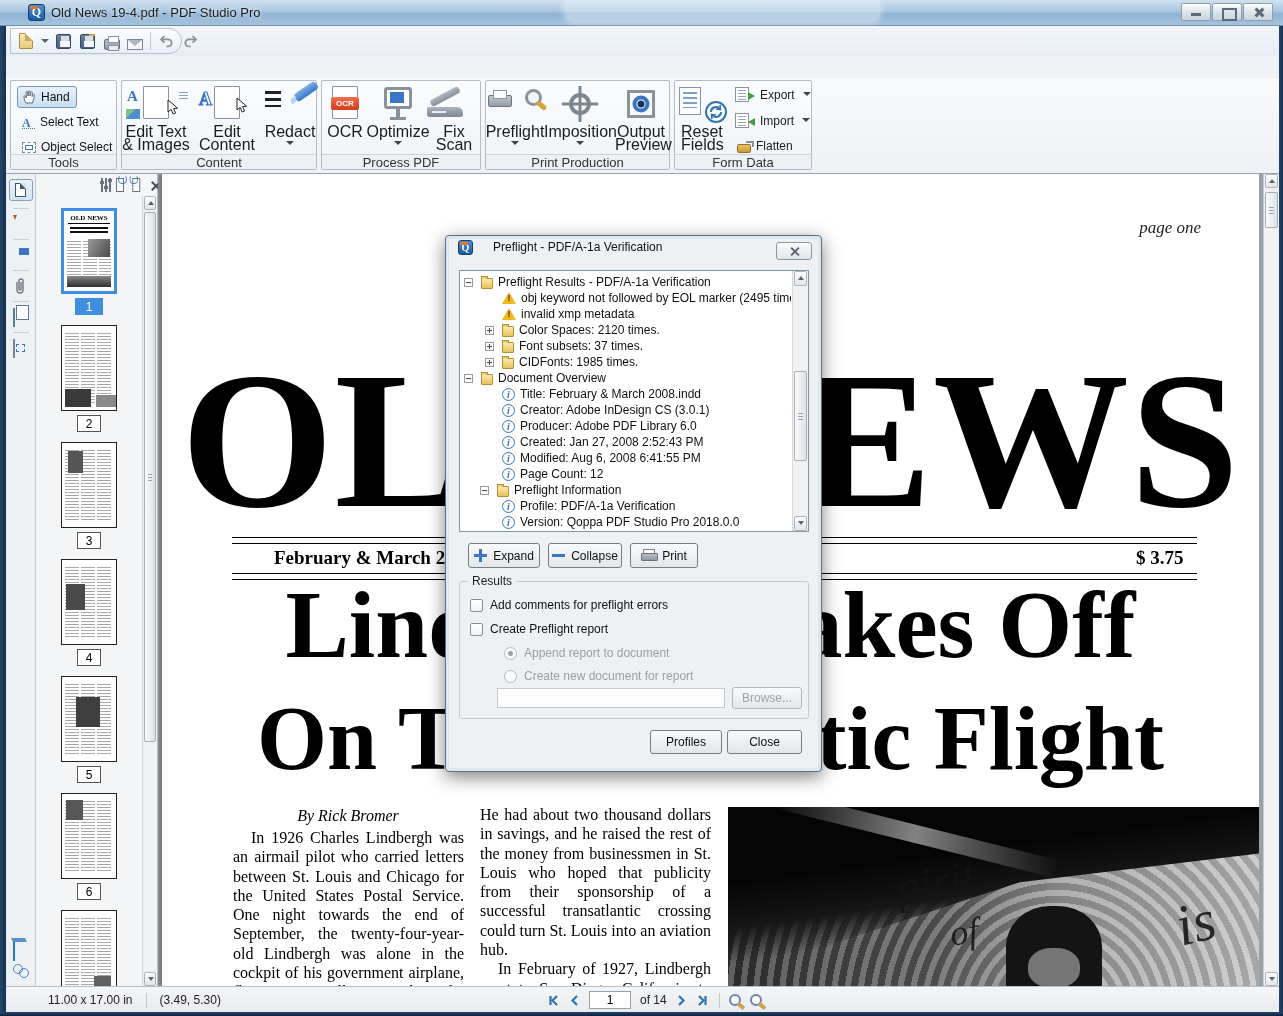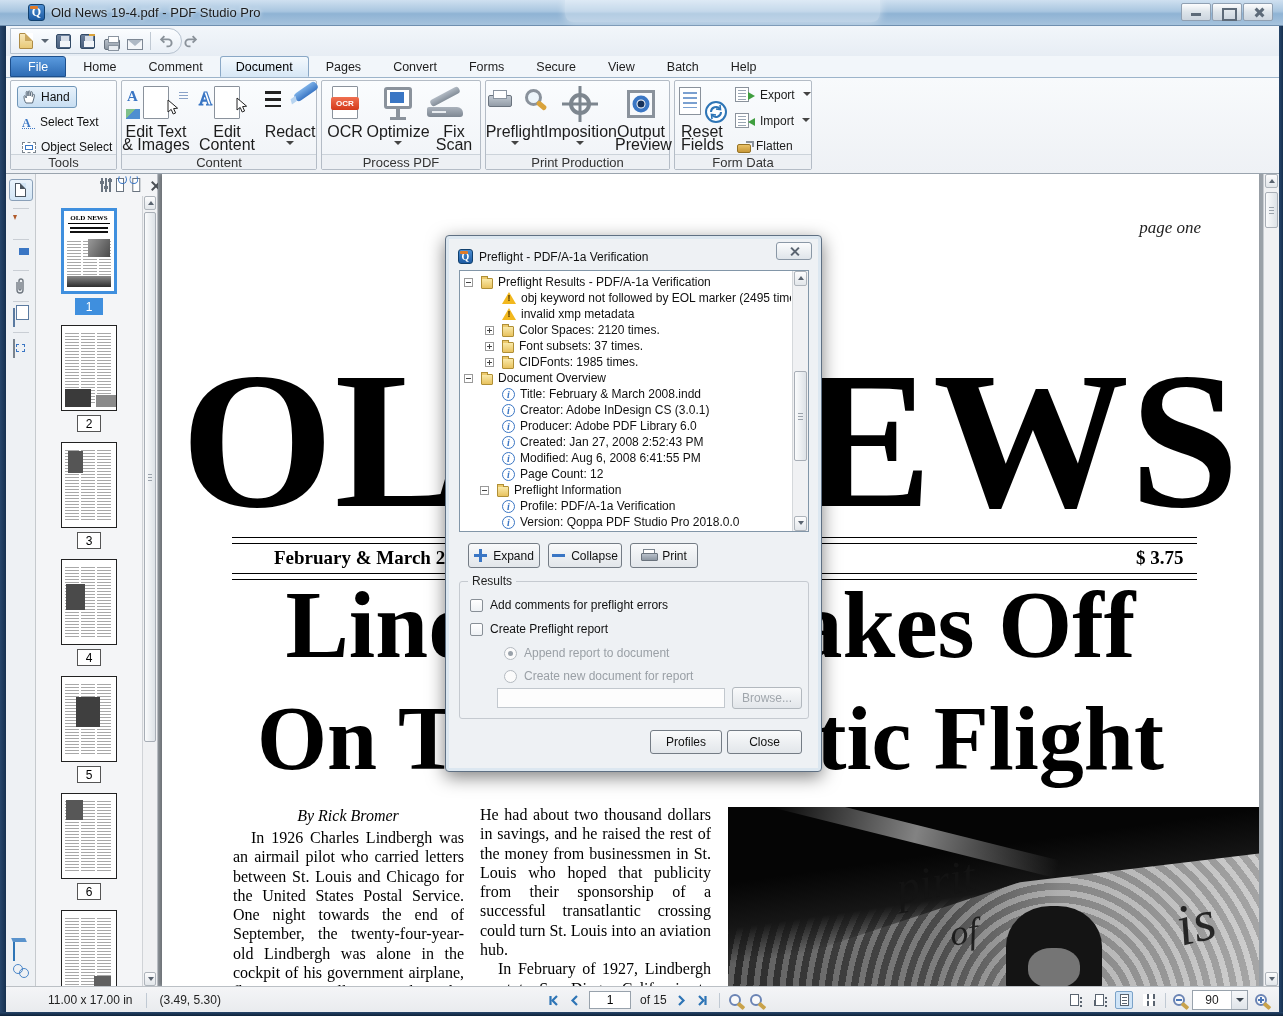--- a/index.html
+++ b/index.html
@@ -234,21 +234,21 @@
 .loupe.minus::before,.loupe.plus::before{content:"";position:absolute;left:1px;top:3px;width:6px;height:2px;background:#4a76b8}
 .loupe.plus i{position:absolute;left:3px;top:1px;width:2px;height:6px;background:#4a76b8}
 #zcb{width:56px;height:20px;border:1px solid #98a2ac;background:#fff;display:flex;align-items:center}
 #zval{flex:1;text-align:center}
 #zarrow{width:16px;height:100%;border-left:1px solid #b8c0c8;background:linear-gradient(#f6f8fa,#dfe4e9);display:flex;align-items:center;justify-content:center}
 #zarrow::after{content:"";width:0;height:0;border-left:4px solid transparent;border-right:4px solid transparent;border-top:4px solid #3c4650}
 
 
 #dlg{position:absolute;left:445px;top:235px;width:377px;height:537px;z-index:10;background:#eef1f4;
  border:1px solid #5f7083;border-radius:4px;box-shadow:0 5px 18px rgba(0,0,0,.5),inset 0 0 0 3px #dce7f0}
-#dlg-title{position:absolute;left:4px;top:4px;right:4px;height:24px;display:flex;align-items:flex-end;gap:6px;padding-left:8px;font-size:12px;color:#111}
+#dlg-title{position:absolute;left:4px;top:4px;right:4px;height:24px;display:flex;align-items:flex-start;gap:20px;padding-left:8px;font-size:12px;color:#111}
 .qlogo.sm{width:15px;height:15px;margin:0;line-height:13px;font-size:10px}
 #dlg-close{position:absolute;right:9px;top:6px;width:36px;height:18px;border:1px solid #8a98a6;border-radius:3px;background:linear-gradient(#fbfcfd,#dfe5ea);display:flex;align-items:center;justify-content:center}
 .xg{position:relative;width:9px;height:9px}
 .xg::before,.xg::after{content:"";position:absolute;left:4px;top:-1px;width:2px;height:11px;background:#5a6470}
 .xg::before{transform:rotate(45deg)}.xg::after{transform:rotate(-45deg)}
 #tree{position:absolute;left:13px;top:34px;width:350px;height:262px;background:#fff;border:1px solid #8296a8;overflow:hidden}
 #treelist{position:absolute;left:0;top:3px;right:17px;bottom:0;overflow:hidden}
 .trow{display:flex;align-items:center;height:16px;white-space:nowrap}
 .texp{width:9px;height:9px;border:1px solid #9a9a9a;background:#fff;position:relative;flex:none;margin-right:8px}
 .texp::before{content:"";position:absolute;left:1px;right:1px;top:3px;height:1px;background:#444}
@@ -329,35 +329,20 @@
         </span>
       <span class="tbi">
           <svg width="17" height="17" viewBox="0 0 16 16" style="transform:scaleX(-1)">
             <path d="M6 3 L3 6 L6 9" stroke="#8a929a" stroke-width="1.8" fill="none"></path>
             <path d="M3.5 6 H9.5 a3.3 3.3 0 0 1 0 6.6 H8" stroke="#8a929a" stroke-width="1.8" fill="none"></path>
           </svg>
         </span>
     </div>
   </div>
 
-  <div id="tabrow">
-      <div id="tabs" style="display:flex;align-items:flex-end">
-        <div class="tab file">File</div>
-        <div class="tab">Home</div>
-        <div class="tab">Comment</div>
-        <div class="tab act">Document</div>
-        <div class="tab">Pages</div>
-        <div class="tab">Convert</div>
-        <div class="tab">Forms</div>
-        <div class="tab">Secure</div>
-        <div class="tab">View</div>
-        <div class="tab">Batch</div>
-        <div class="tab">Help</div>
-      </div>
-    </div>
 
   <div id="ribbon">
 
     <div class="rgroup" style="left:4px;width:107px">
       <div class="tbtn pressed" style="top:5px">
         <svg width="13" height="14" viewBox="0 0 13 14">
             <path d="M3 13 C1.5 11 1 8.5 1 6.5 C1 5.6 2.2 5.5 2.5 6.3 L3.2 8 L3.2 2.2 C3.2 1.2 4.6 1.2 4.7 2.2 L5 6 L5.4 1.6 C5.5 0.6 6.9 0.6 6.9 1.6 L7.1 6 L7.8 2.3 C8 1.4 9.3 1.5 9.3 2.5 L9.2 6.6 L10 4.8 C10.4 3.9 11.7 4.3 11.5 5.3 C11 7.6 10.6 10 9.5 13 Z" fill="#fff" stroke="#5b6b7b"></path>
           </svg>
         <span>Hand</span>
       </div>
@@ -631,58 +616,35 @@
             <path d="M4.5 2 v9" stroke="#2e75b6" stroke-width="2.2"></path>
             <path d="M11 2 L6.5 6.5 L11 11" stroke="#2e75b6" stroke-width="2.2" fill="none"></path>
           </svg>
         </span>
       <span class="navi">
           <svg width="11" height="13" viewBox="0 0 11 13">
             <path d="M8 2 L3.5 6.5 L8 11" stroke="#2e75b6" stroke-width="2.2" fill="none"></path>
           </svg>
         </span>
       <input id="pginput" value="1" style="">
-      <span>of 15</span>
+      <span>of 14</span>
       <span class="navi">
           <svg width="11" height="13" viewBox="0 0 11 13">
             <path d="M3 2 L7.5 6.5 L3 11" stroke="#2e75b6" stroke-width="2.2" fill="none"></path>
           </svg>
         </span>
       <span class="navi">
           <svg width="14" height="13" viewBox="0 0 14 13">
             <path d="M3 2 L7.5 6.5 L3 11" stroke="#2e75b6" stroke-width="2.2" fill="none"></path>
             <path d="M9.5 2 v9" stroke="#2e75b6" stroke-width="2.2"></path>
           </svg>
         </span>
       <span class="vsep" style="height:15px"></span>
       <span class="loupe"></span>
       <span class="loupe"></span>
-    </div>
-    <div id="sb-right">
-      <span class="lay">
-          <span class="lpage dots"></span>
-        </span>
-      <span class="lay">
-          <span class="lpage dots" style="box-shadow:-4px 3px 0 -3px #5a6470"></span>
-        </span>
-      <span class="lay sel">
-          <span class="lpage lines"></span>
-        </span>
-      <span class="lay">
-          <span class="dbl"></span>
-        </span>
-      <span class="vsep" style="height:15px"></span>
-      <span class="loupe minus"></span>
-      <span id="zcb">
-        <span id="zval">90</span>
-        <span id="zarrow"></span>
-      </span>
-      <span class="loupe plus">
-          <i></i>
-        </span>
     </div>
   </div>
 
   <div id="dlg">
     <div id="dlg-title">
       <span class="qlogo sm"></span>
       <span>Preflight - PDF/A-1a Verification</span>
     </div>
     <div id="dlg-close">
         <span class="xg"></span>

